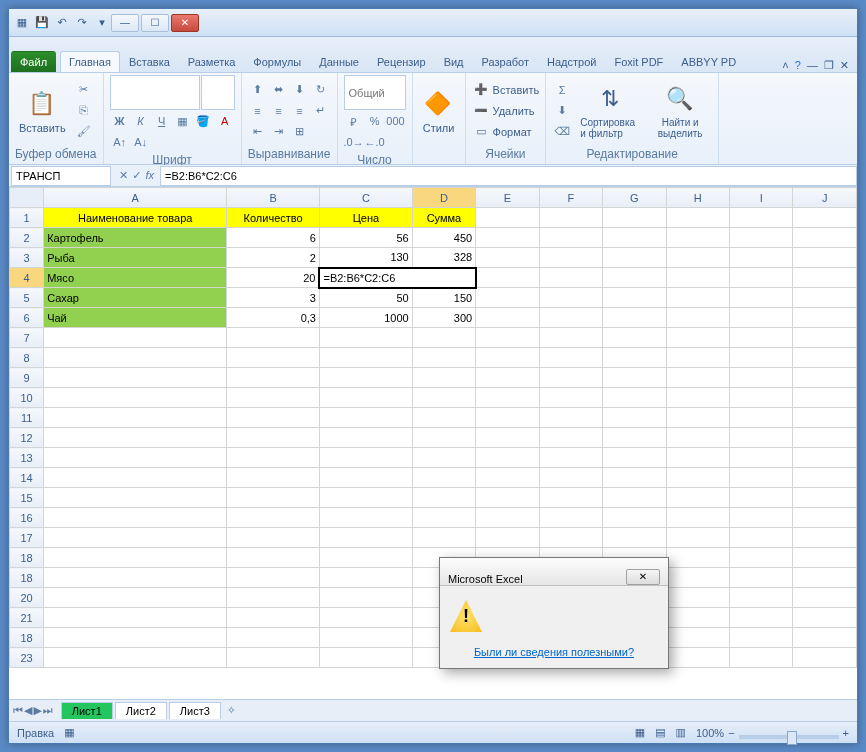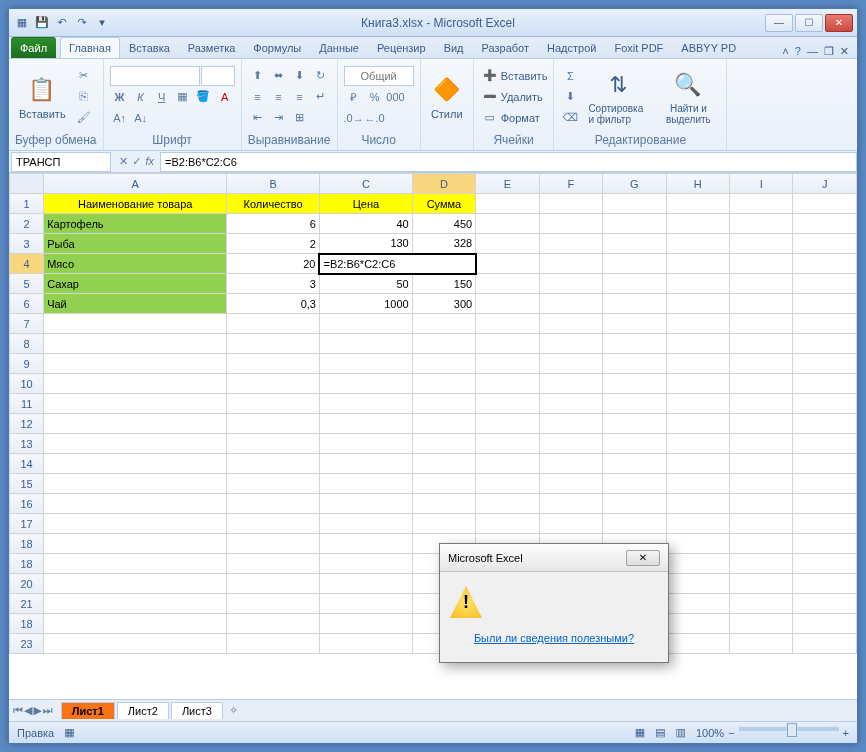--- a/index.html
+++ b/index.html
@@ -5,85 +5,84 @@
 *{box-sizing:border-box;margin:0;padding:0;font-family:"Segoe UI",Tahoma,sans-serif;font-size:11px;user-select:none}
 body{background:#5a8ac6;padding:8px;width:866px;height:752px;overflow:hidden}
 .window{background:#fff;border:1px solid #4a7ab0;width:100%;height:736px;display:flex;flex-direction:column;box-shadow:0 0 8px rgba(0,0,0,.3)}
 .titlebar{height:28px;background:linear-gradient(#e8f0fa,#cfe0f5);display:flex;align-items:center;padding:0 4px;border-bottom:1px solid #9fb8d9}
 .titlebar .qa{display:flex;gap:2px;align-items:center}
 .titlebar .qa span{width:18px;height:18px;display:flex;align-items:center;justify-content:center;color:#3b5e8c}
 .titlebar .title{flex:1;text-align:center;color:#3b5e8c;font-size:12px}
 .winbtns{display:flex;gap:2px}
 .winbtn{width:28px;height:18px;background:linear-gradient(#f5f8fc,#dce8f6);border:1px solid #a9bfd9;border-radius:2px;display:flex;align-items:center;justify-content:center;font-size:10px;color:#3b5e8c}
 .winbtn.close{background:linear-gradient(#e9796f,#c84a3e);color:#fff;border-color:#a03428}
-.ribbon-tabs{height:22px;background:linear-gradient(#e6eef9,#d9e6f5);display:flex;align-items:flex-end;padding-left:2px;border-bottom:1px solid #b8cde6}
+.ribbon-tabs{height:36px;background:linear-gradient(#e6eef9,#d9e6f5);display:flex;align-items:flex-end;padding-left:2px;border-bottom:1px solid #b8cde6}
 .tab{padding:4px 8px;color:#3b5e8c;border:1px solid transparent;border-bottom:none}
 .tab.file{background:linear-gradient(#2a8f2a,#1e6f1e);color:#fff;border-radius:3px 3px 0 0;margin-right:4px}
 .tab.active{background:#f5f8fc;border-color:#b8cde6;border-radius:3px 3px 0 0}
 .ribbon-help{margin-left:auto;display:flex;gap:6px;padding-right:8px;color:#3b5e8c}
 .ribbon-help span{cursor:default}
 .ribbon{height:92px;background:linear-gradient(#f5f8fc,#e8f0fa);border-bottom:1px solid #b8cde6;display:flex}
 .group{border-right:1px solid #cfdff0;padding:2px 6px;display:flex;flex-direction:column}
 .group-body{flex:1;display:flex;align-items:center;gap:4px}
 .group-label{text-align:center;color:#5a7aa0;font-size:12px;padding:1px 0}
 .bigbtn{display:flex;flex-direction:column;align-items:center;gap:2px;padding:2px 4px;color:#3b5e8c}
 .bigbtn .ic{width:32px;height:32px;display:flex;align-items:center;justify-content:center;font-size:22px}
 .smbtn{width:20px;height:20px;display:flex;align-items:center;justify-content:center;color:#5a7aa0}
 .vcol{display:flex;flex-direction:column;gap:1px}
 .hrow{display:flex;gap:1px;align-items:center}
-.combo{border:1px solid #b8cde6;background:#fff;padding:1px 16px;height:20px;display:flex;align-items:center;min-width:60px;color:#777}
+.combo{border:1px solid #b8cde6;background:#fff;padding:1px 4px;height:35px;display:flex;align-items:center;min-width:60px;color:#777}
 .namebox-row{height:22px;background:#e8f0fa;border-bottom:1px solid #b8cde6;display:flex;align-items:center}
 .namebox{width:100px;background:#fff;border:1px solid #b8cde6;height:20px;margin:0 2px;padding:0 4px;display:flex;align-items:center}
 .fx-icons{display:flex;gap:4px;padding:0 6px;color:#5a7aa0}
 .formula-bar{flex:1;background:#fff;border:1px solid #b8cde6;height:20px;padding:0 4px;display:flex;align-items:center}
 .sheet-area{flex:1;position:relative;overflow:hidden;background:#fff}
 .grid{border-collapse:collapse;width:100%}
 .grid th,.grid td{border:1px solid #d4d4d4;height:20px;font-size:11px;font-weight:normal}
 .grid .corner{width:28px;background:#e8eef7}
 .grid .colh{background:linear-gradient(#f5f8fc,#e8eef7);color:#3b5e8c;text-align:center}
 .grid .colh.sel{background:#f9d77e}
 .grid .rowh{width:28px;background:linear-gradient(#f5f8fc,#e8eef7);color:#3b5e8c;text-align:center}
 .grid .rowh.sel{background:#f9d77e}
 .grid td{padding:0 3px;text-align:left}
 .grid td.num{text-align:right}
 .hdr{background:#ffff00;text-align:center!important}
 .prod{background:#92d050}
 .editing{border:2px solid #000!important;text-align:left!important}
 .sheet-tabs{height:22px;background:#e8eef7;border-top:1px solid #b8cde6;display:flex;align-items:center;padding:0 4px;gap:2px}
 .sheet-tabs .nav{display:flex;gap:1px;margin-right:6px;color:#5a7aa0}
 .sheet-tab{background:#fff;border:1px solid #b8cde6;border-bottom:none;padding:2px 10px;font-size:11px}
-.sheet-tab.active{font-weight:bold;background:#f97316}
+.sheet-tab.active{font-weight:normal;background:#22c55e}
 .statusbar{height:22px;background:linear-gradient(#e6eef9,#cfe0f5);border-top:1px solid #b8cde6;display:flex;align-items:center;padding:0 8px;color:#3b5e8c;gap:10px}
 .statusbar .spacer{flex:1}
-.zoom{display:flex;align-items:flex-start;gap:4px}
+.zoom{display:flex;align-items:flex-end;gap:4px}
 .slider{width:100px;height:4px;background:#b8cde6;position:relative}
 .slider::after{content:"";position:absolute;left:48px;top:-4px;width:8px;height:12px;background:#dce8f6;border:1px solid #8aa8ca}
 .dialog{position:absolute;left:430px;top:370px;width:230px;background:#f0f0f0;border:1px solid #777;box-shadow:4px 4px 12px rgba(0,0,0,.35)}
-.dialog-title{height:28px;background:linear-gradient(#fdfdfd,#e6e6e6);border-bottom:1px solid #c0c0c0;display:flex;align-items:center;padding:0 8px;font-size:12px}
+.dialog-title{height:28px;background:linear-gradient(#fdfdfd,#e6e6e6);border-bottom:1px solid #c0c0c0;display:flex;align-items:flex-end;padding:0 8px;font-size:12px}
 .dialog-title .dclose{margin-left:auto;width:34px;height:16px;border:1px solid #a0a0a0;border-radius:2px;background:linear-gradient(#f5f5f5,#ddd);text-align:center;font-size:10px;line-height:14px}
 .dialog-body{padding:14px 10px;display:flex;gap:10px;align-items:flex-start}
 .warn-ic{width:32px;height:32px;background:radial-gradient(#ffe36b,#f5bd1f);clip-path:polygon(50% 0,100% 100%,0 100%);display:flex;align-items:center;justify-content:center;font-weight:bold;font-size:18px;color:#000}
 .dialog-btns{text-align:center;padding:4px 0 10px}
 .dialog-btns button{padding:3px 24px;border:1px solid #707070;background:linear-gradient(#fdfdfd,#e0e0e0);border-radius:3px}
-.dialog-link{text-align:center;padding-bottom:18px}
+.dialog-link{text-align:center;padding-bottom:10px}
 .dialog-link a{color:#0066cc;font-size:11px;text-decoration:underline}
 </style>
 </head>
 <body>
 
 <div class="window">
   <div class="titlebar">
     <div class="qa">
       <span>▦</span>
       <span>💾</span>
       <span>↶</span>
       <span>↷</span>
       <span>▾</span>
     </div>
-    <div class="title">Книга3.xlsx - Microsoft Excel</div>
     <div class="winbtns">
       <div class="winbtn">—</div>
       <div class="winbtn">☐</div>
       <div class="winbtn close">✕</div>
     </div>
   </div>
 
   <div class="ribbon-tabs">
     <div class="tab file">Файл</div>
     <div class="tab active">Главная</div>
@@ -279,21 +278,21 @@
             <td class=""></td>
             <td class=""></td>
             <td class=""></td>
           </tr>
         </tbody>
         <tbody>
           <tr>
             <th class="rowh">2</th>
             <td class="prod">Картофель</td>
             <td class="num">6</td>
-            <td class="num">40</td>
+            <td class="num">56</td>
             <td class="num">450</td>
             <td class=""></td>
             <td class=""></td>
             <td class=""></td>
             <td class=""></td>
             <td class=""></td>
             <td class=""></td>
           </tr>
         </tbody>
         <tbody>

